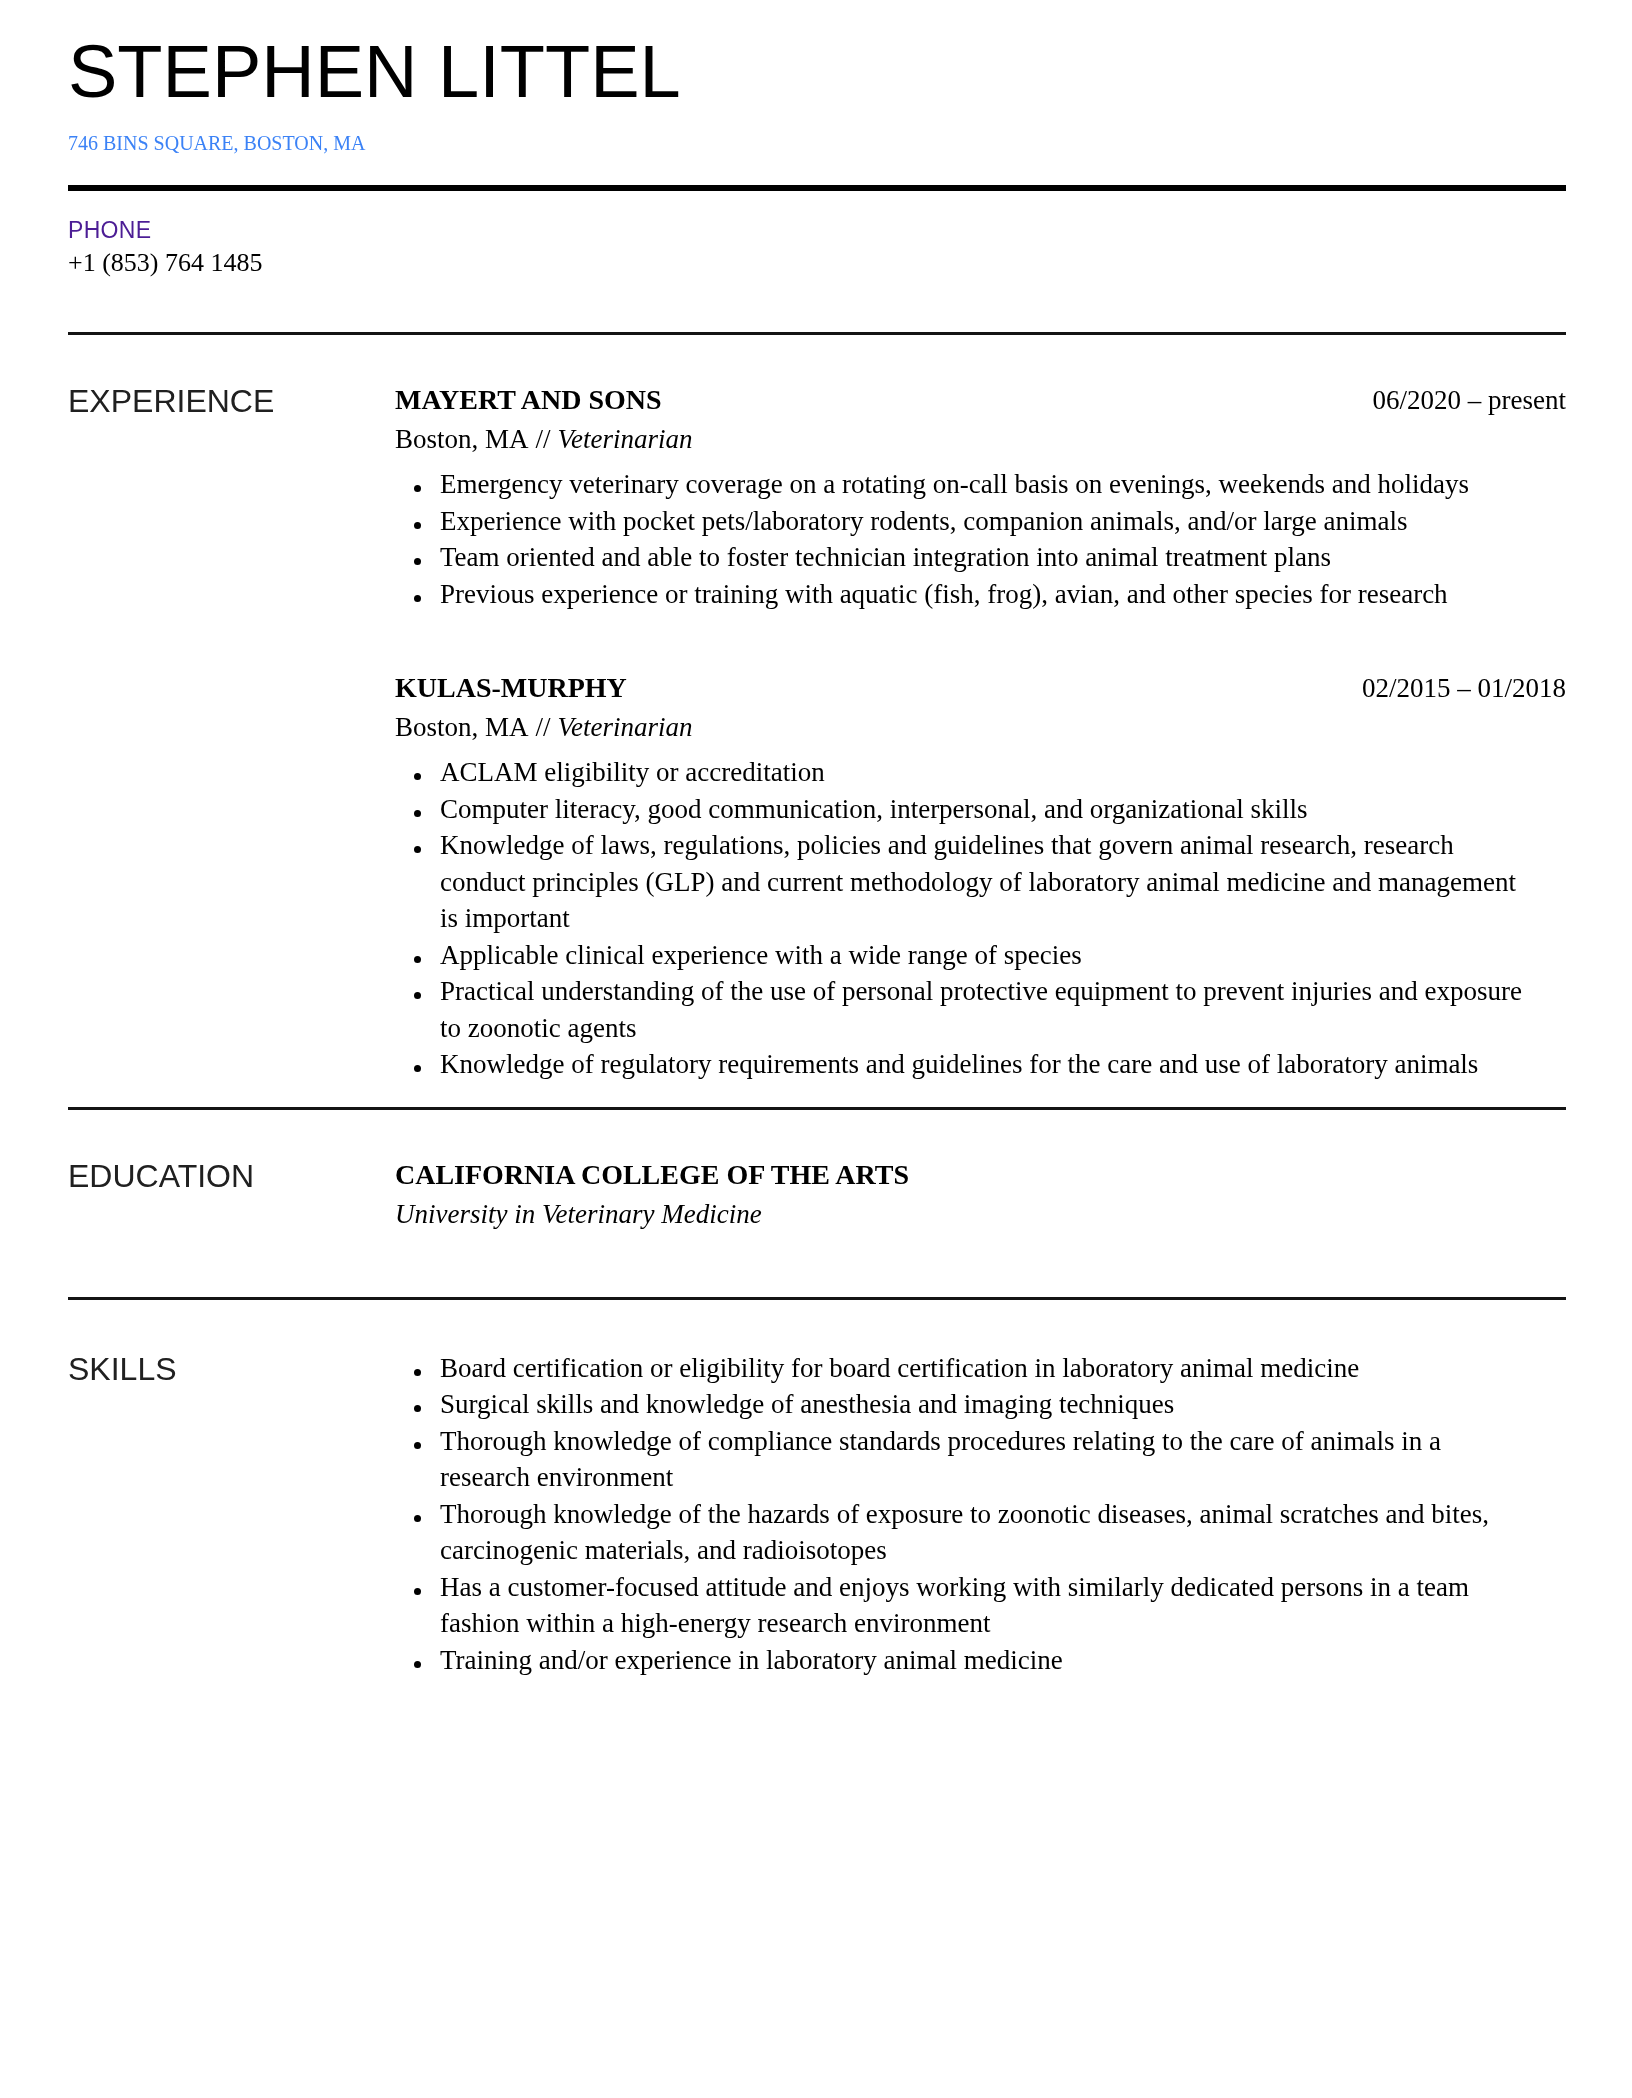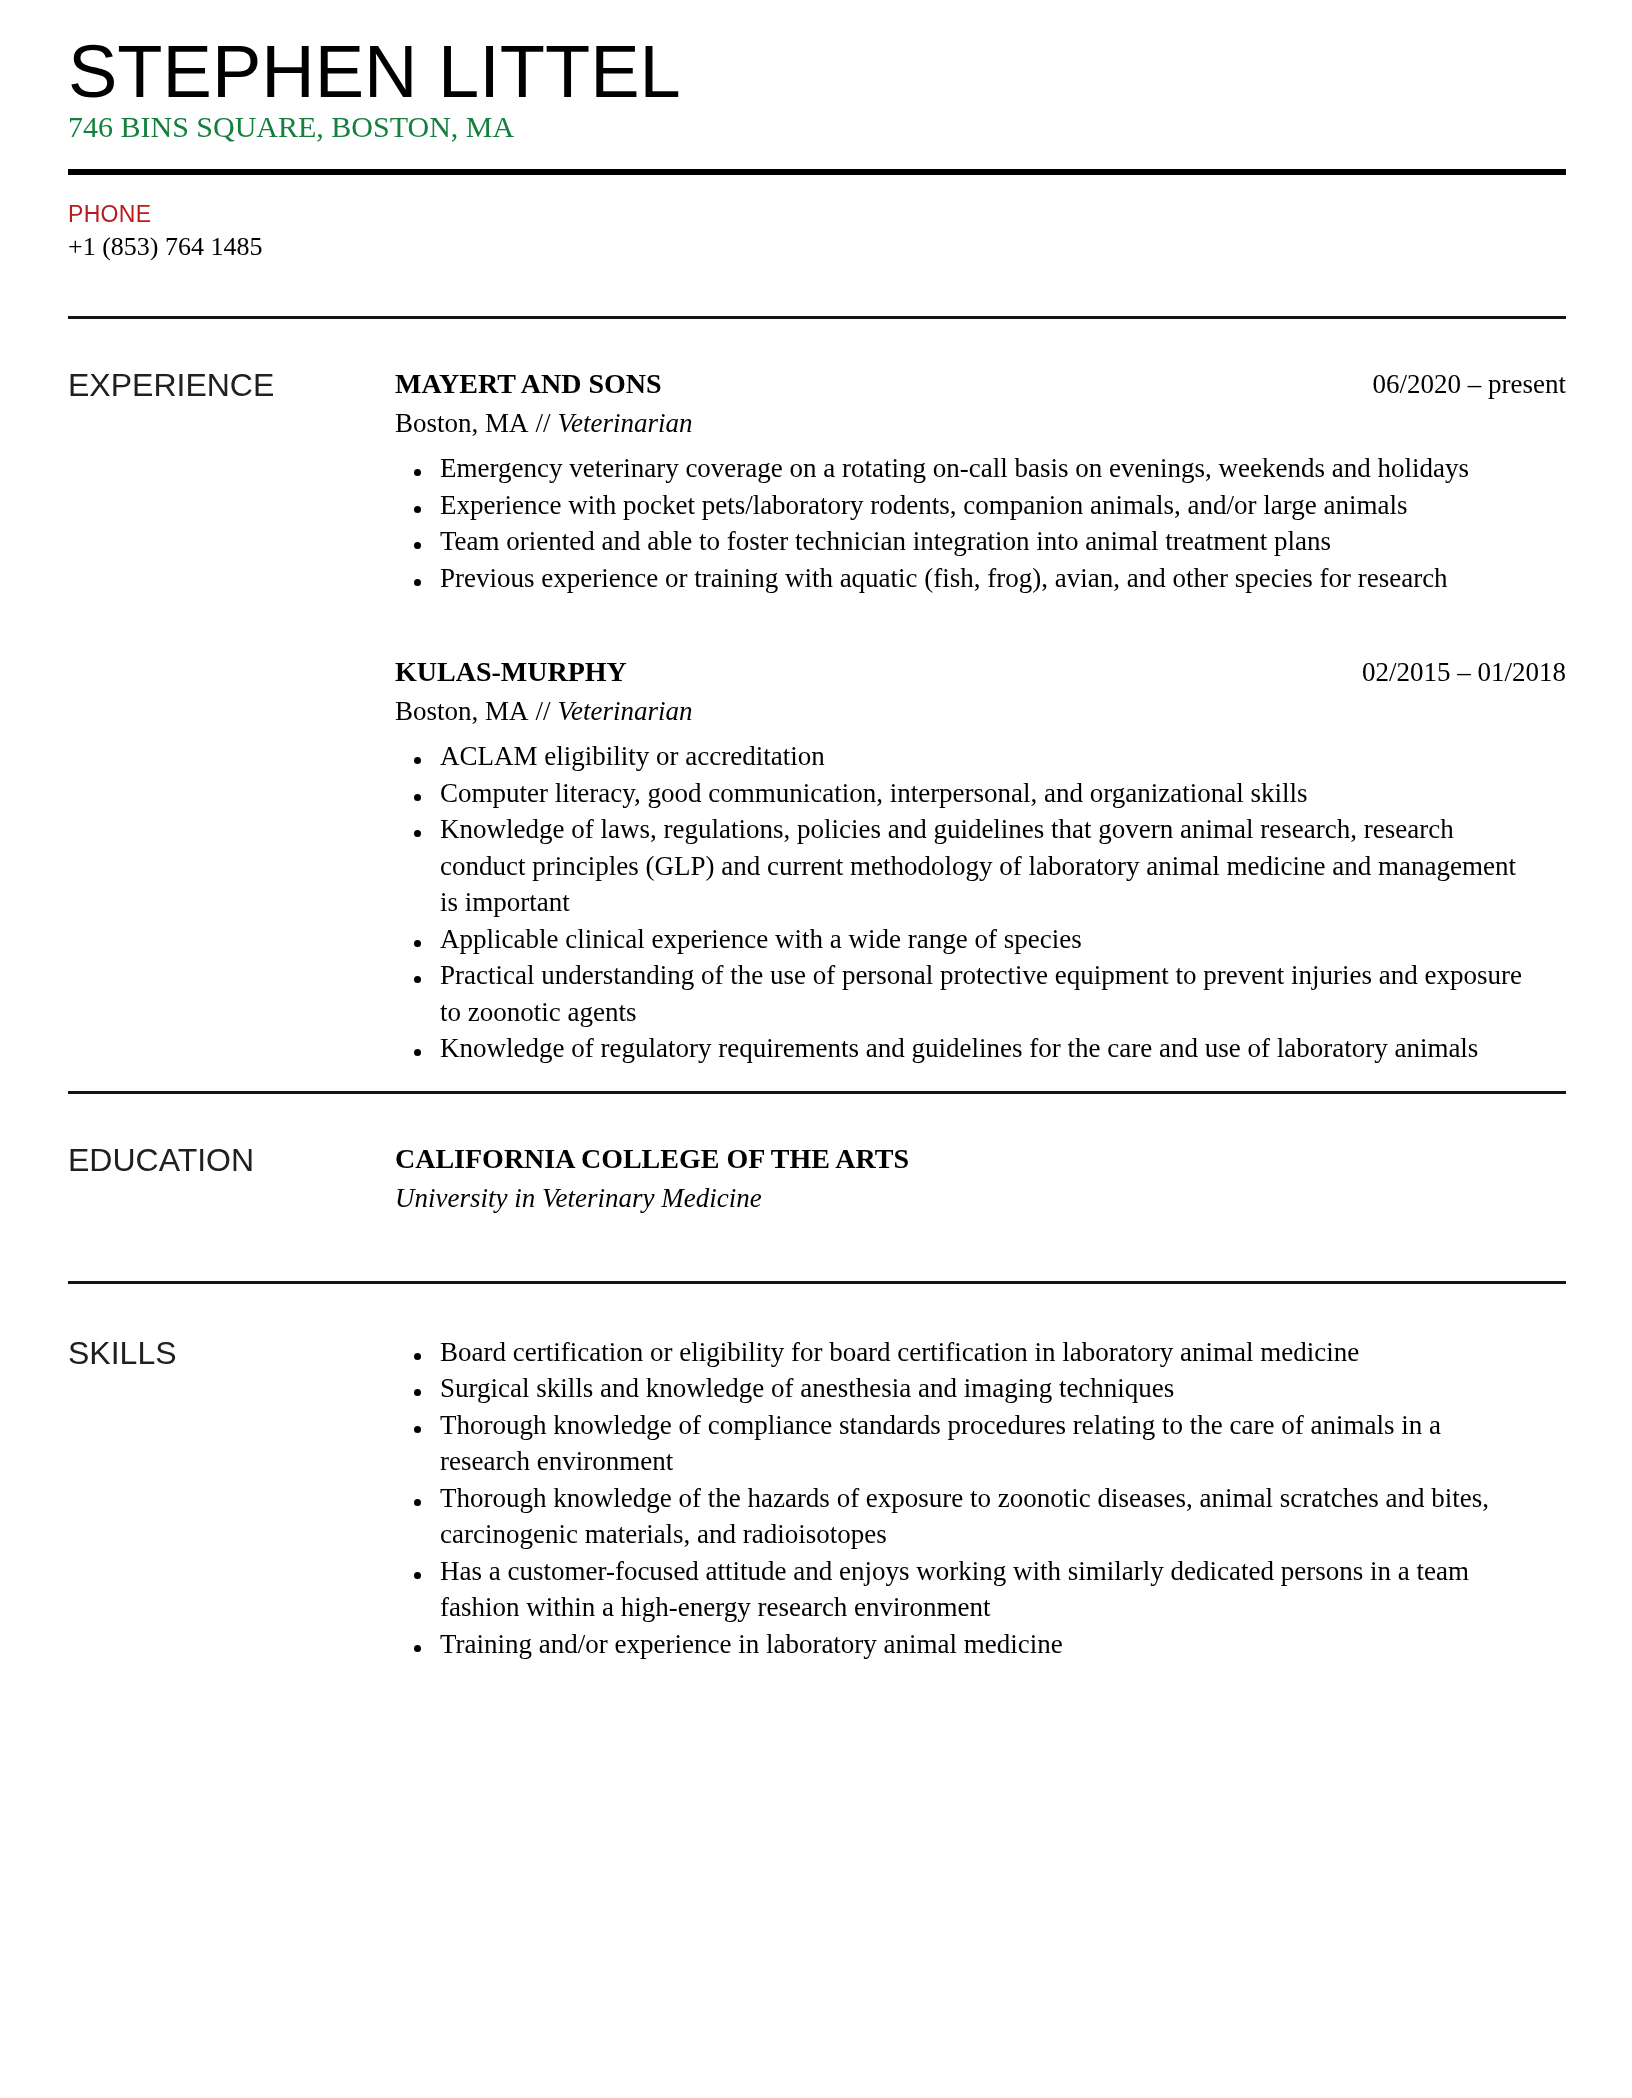--- a/index.html
+++ b/index.html
@@ -21,41 +21,41 @@
   
   .name {
     font-family: "Liberation Sans", sans-serif;
     font-size: 74px;
     line-height: 74px;
     font-weight: 400;
     color: #000000;
     white-space: nowrap;
   }
   .address {
-    margin-top: 2px;
-    font-size: 30px;
+    margin-top: 18px;
+    font-size: 20px;
     line-height: 32px;
-    color: #15803d;
+    color: #3b82f6;
   }
 
   
   .rule { border: 0; background: #000000; }
   .rule-thick { height: 6px; margin-top: 26px; }
   .rule-thin { height: 3px; background: #141414; }
   .rule-contact { margin-top: 52px; }
   .rule-education { margin-top: 24px; }
   .rule-skills { margin-top: 65px; }
 
   
   .contact { margin-top: 27px; }
   .contact-label {
     font-family: "Liberation Sans", sans-serif;
     font-size: 23px;
     line-height: 25px;
-    color: #b91c1c;
+    color: #4c1d95;
     letter-spacing: 0.3px;
   }
   .contact-value {
     margin-top: 3px;
     font-size: 26px;
     line-height: 34px;
   }
 
   
   .section {

